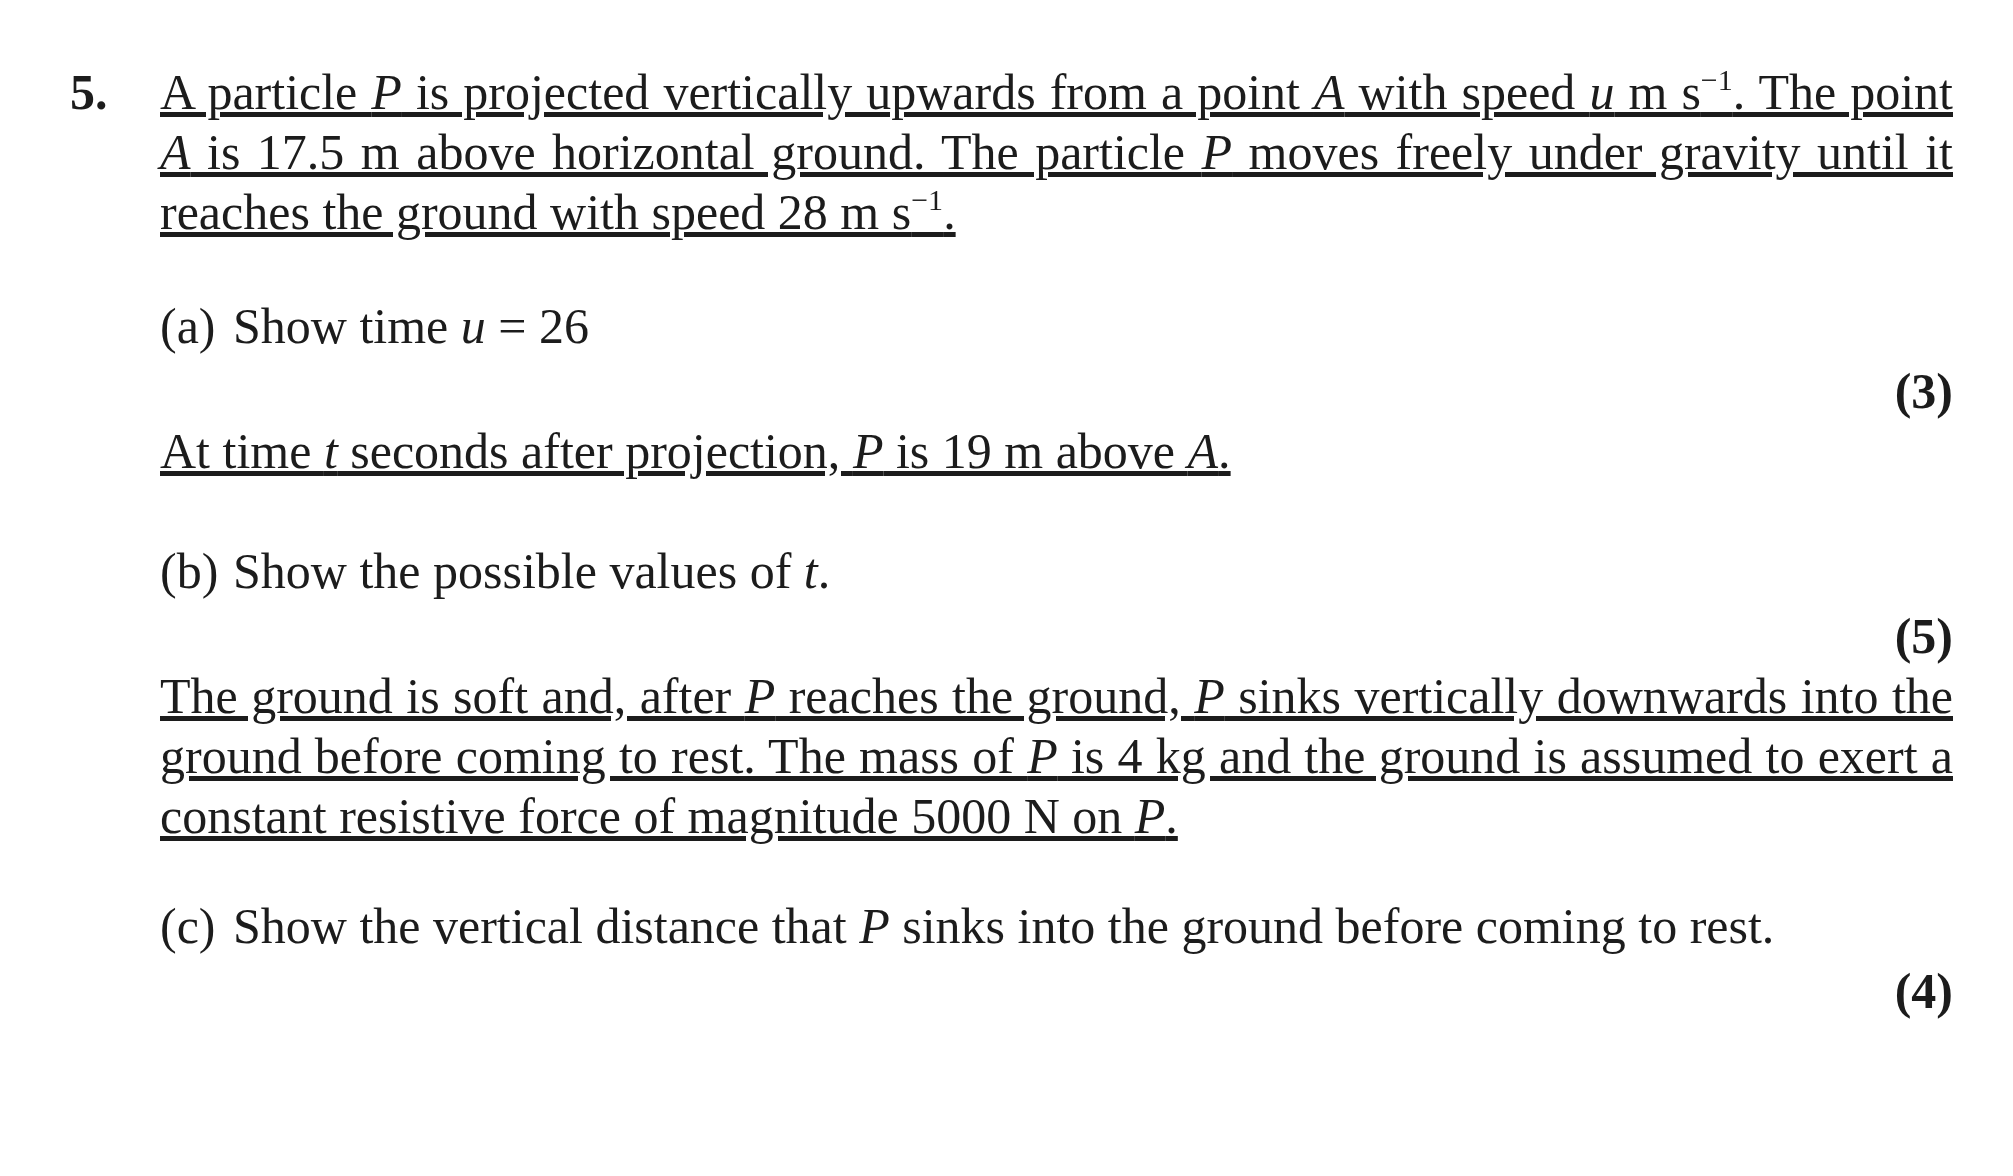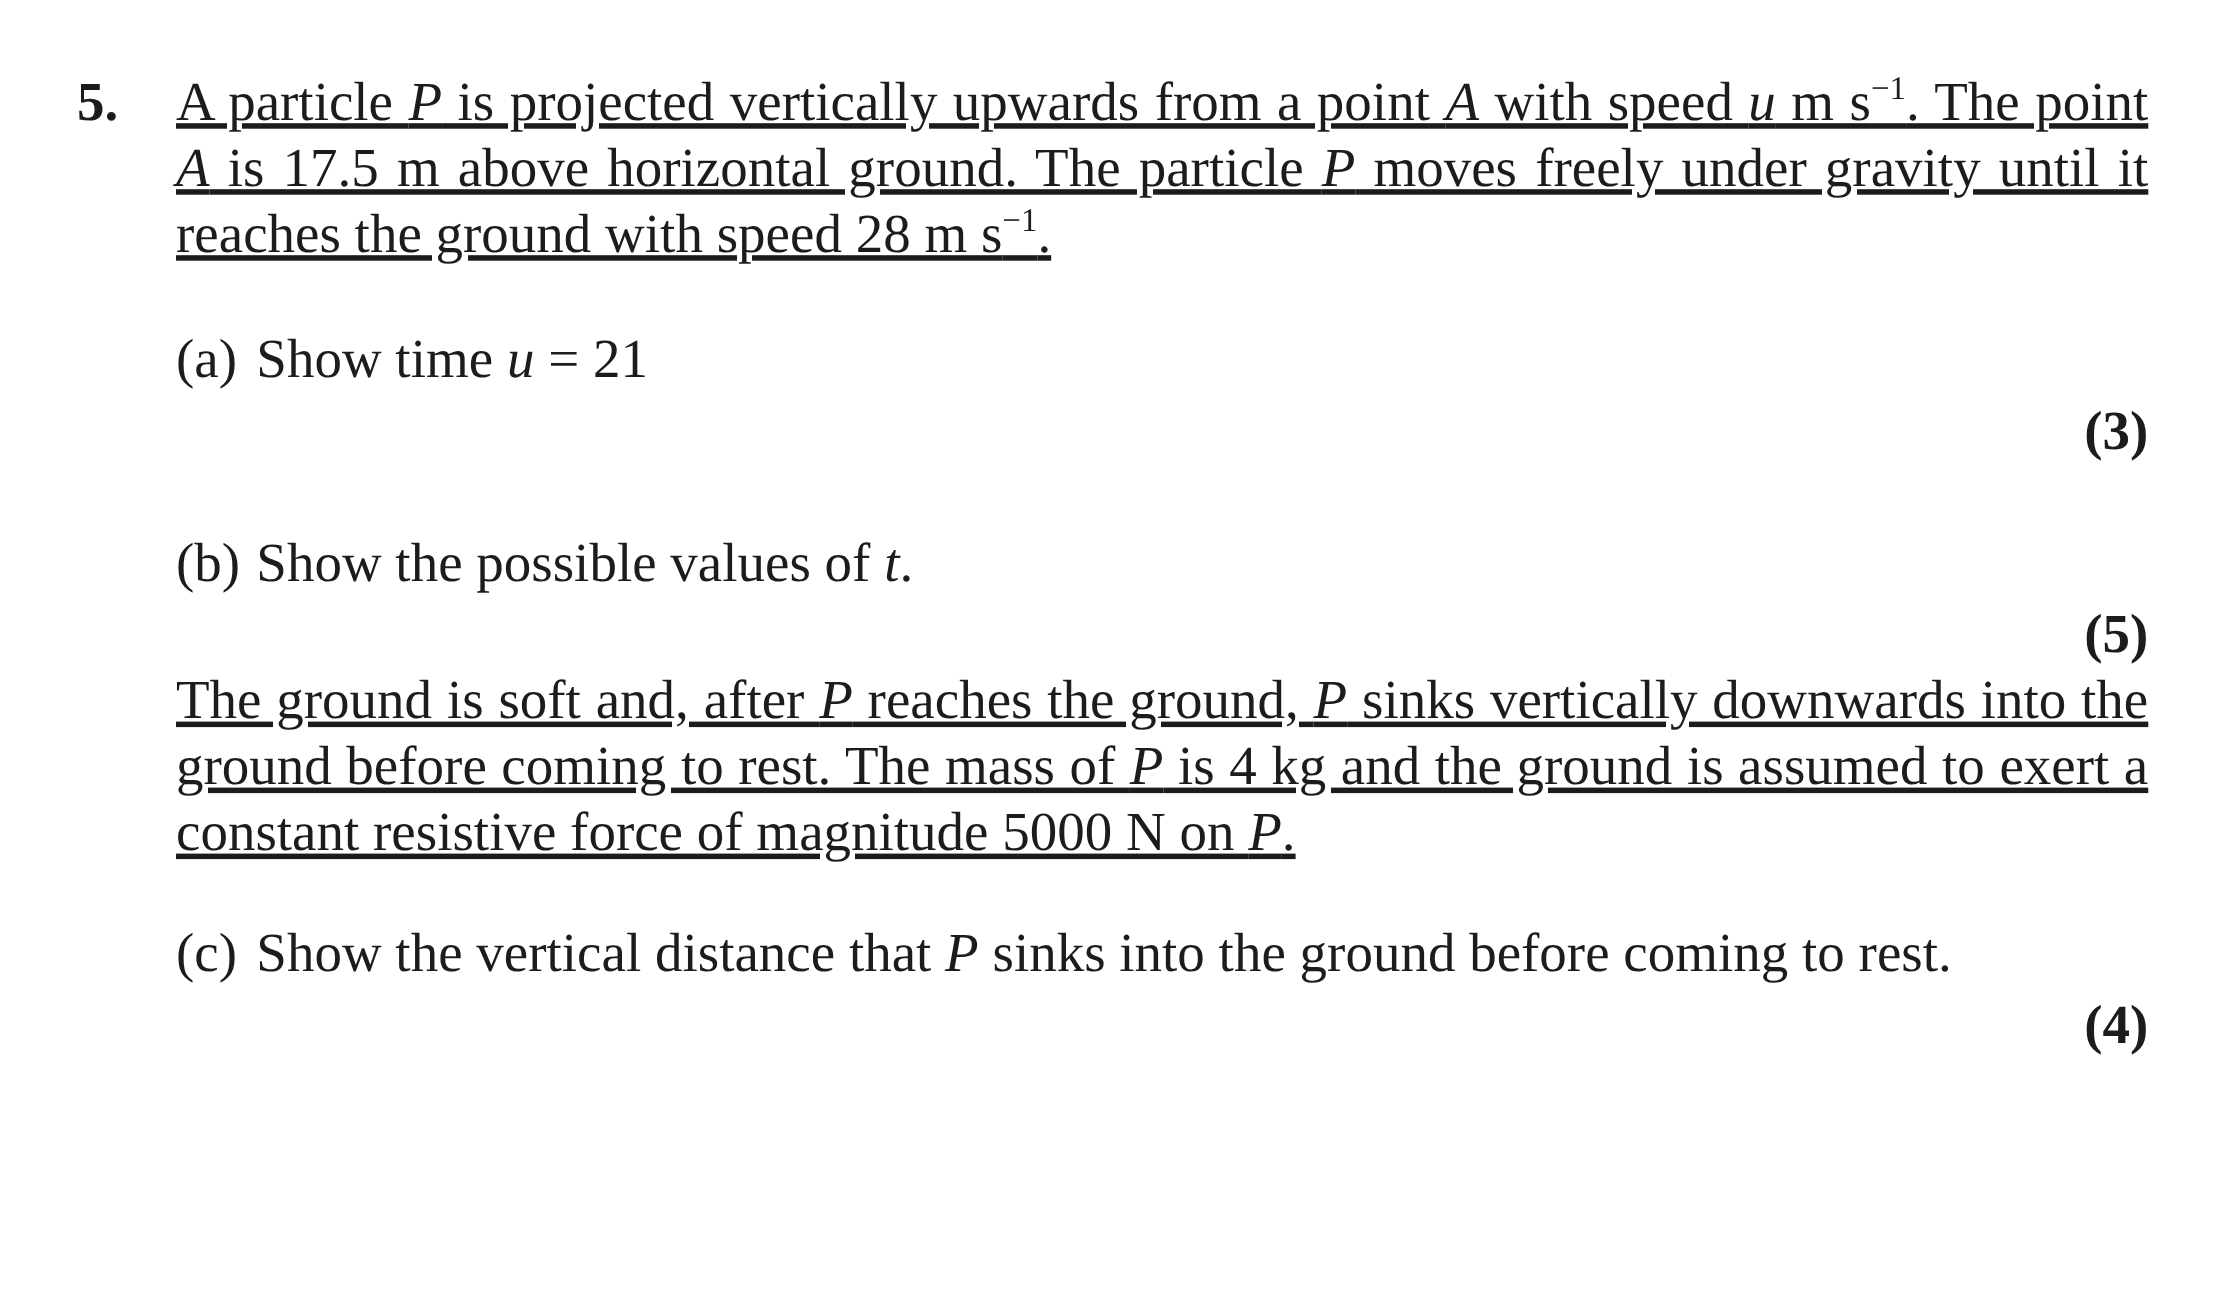--- a/index.html
+++ b/index.html
@@ -67,24 +67,25 @@
 <body>
 
 <div class="page">
 
   <div class="qnum">5.</div>
 
   <p class="para"><span>A particle </span><span class="i">P</span><span> is projected vertically upwards from a point </span><span class="i">A</span><span> with speed </span><span class="i">u</span><span> m s</span><span class="sup">−1</span><span>. The point </span><span class="i">A</span><span> is 17.5 m above horizontal ground. The particle </span><span class="i">P</span><span> moves freely under gravity until it reaches the ground with speed 28 m s</span><span class="sup">−1</span><span>.</span></p>
 
   <div class="part mt-part-a">
     <span class="plabel">(a)</span>
-    <span class="ptext"><span>Show time </span><span class="i">u</span><span> = 21</span></span>
+    <span class="ptext"><span>Show time </span><span class="i">u</span><span> = 26</span></span>
   </div>
   <p class="marks mt-marks">(3)</p>
 
+  <p class="para nojust mt-stmt"><span>At time </span><span class="i">t</span><span> seconds after projection, </span><span class="i">P</span><span> is 19 m above </span><span class="i">A</span><span>.</span></p>
 
   <div class="part mt-part-b">
     <span class="plabel">(b)</span>
     <span class="ptext"><span>Show the possible values of </span><span class="i">t</span><span>.</span></span>
   </div>
   <p class="marks mt-marks">(5)</p>
 
   <p class="para mt-ground"><span>The ground is soft and, after </span><span class="i">P</span><span> reaches the ground, </span><span class="i">P</span><span> sinks vertically downwards into the ground before coming to rest. The mass of </span><span class="i">P</span><span> is 4 kg and the ground is assumed to exert a constant resistive force of magnitude 5000 N on </span><span class="i">P</span><span>.</span></p>
 
   <div class="part mt-part-c">

